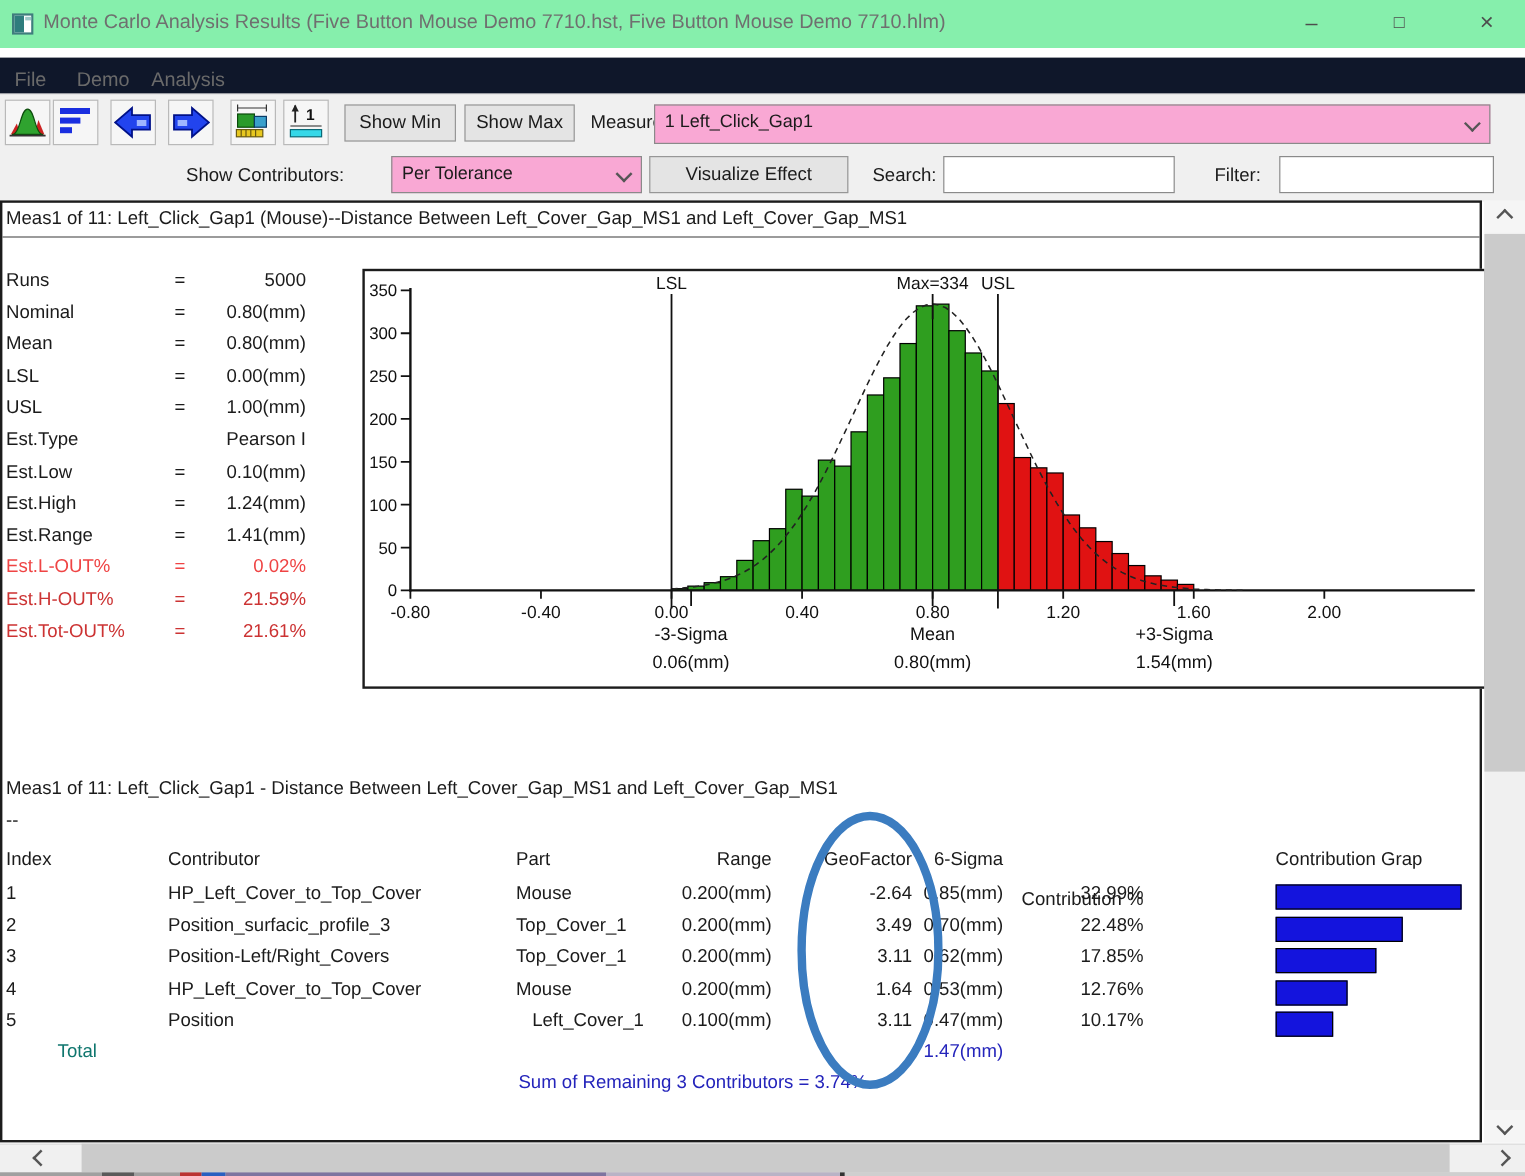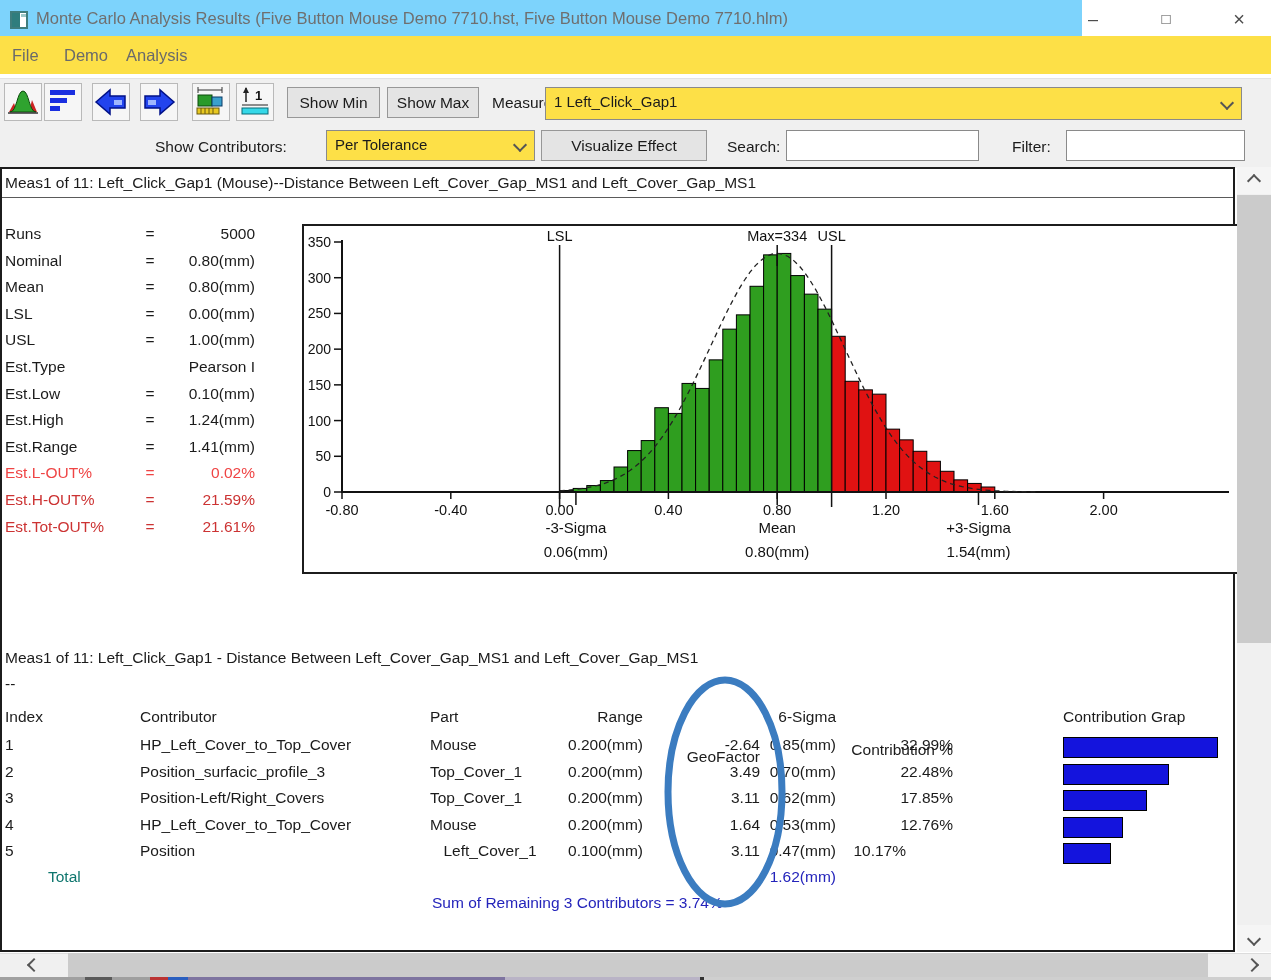--- a/index.html
+++ b/index.html
@@ -3,34 +3,34 @@
 <meta charset="utf-8">
 <style>
   html,body{margin:0;padding:0;}
   body{
     width:1271px;height:980px;position:relative;overflow:hidden;
     background:#ffffff;font-family:"Liberation Sans", sans-serif;color:#1b1b1b;
     -webkit-font-smoothing:antialiased;
   }
   .abs{position:absolute;}
   
-  .titlebar{left:0;top:0;width:1082px;height:40px;background:#7dd3fc;}
+  .titlebar{left:0;top:0;width:1271px;height:40px;background:#86efac;}
   .title-icon{left:10px;top:11px;width:18px;height:18px;}
   .title-text{left:36px;top:9px;font-size:16.5px;color:#6f6f6f;white-space:nowrap;}
   .win-btn{top:4px;width:46px;height:30px;text-align:center;line-height:30px;font-size:18px;color:#4d4d4d;cursor:default;}
   
-  .menubar{left:0;top:36px;width:1271px;height:38px;background:#fde047;}
+  .menubar{left:0;top:48px;width:1271px;height:38px;background:#0f172a;}
   .menu-item{top:0;height:38px;line-height:38px;font-size:16.5px;color:#6a6a6a;padding:0 6px;}
   
   .toolbar{left:0;top:78px;width:1271px;height:89px;background:#f0f0f0;border-top:1px solid #e3e3e3;}
   .tb-icon{width:38px;height:38px;background:#f6f6f6;border:1px solid #b9b9b9;box-sizing:border-box;display:flex;align-items:center;justify-content:center;}
   .pushbtn{height:31px;background:#e4e4e4;border:1px solid #979797;box-sizing:border-box;
     font-size:15.5px;text-align:center;color:#1b1b1b;display:flex;align-items:center;justify-content:center;}
   .tb-label{font-size:15.5px;color:#1b1b1b;white-space:nowrap;}
-  .combo{background:#fde047;border:1px solid #8a8a8a;box-sizing:border-box;font-size:15px;}
+  .combo{background:#f9a8d4;border:1px solid #8a8a8a;box-sizing:border-box;font-size:15px;}
   .combo .val{position:absolute;left:8px;top:5px;white-space:nowrap;}
   .textinput{background:#fff;border:1px solid #8a8a8a;box-sizing:border-box;font-size:15px;padding:0 6px;font-family:"Liberation Sans",sans-serif;outline:none;}
   .chev{display:inline-block;width:8px;height:8px;border-right:2px solid #555;border-bottom:2px solid #555;}
   .chev.down{transform:rotate(45deg);}
   .chev.up{transform:rotate(-135deg);}
   .chev.left{transform:rotate(135deg);}
   .chev.right{transform:rotate(-45deg);}
   
   .content-border{left:0;top:167px;width:1235px;height:785px;border:2px solid #1c1c1c;box-sizing:border-box;background:#fff;}
   .pane-header{font-size:15.5px;white-space:nowrap;}
@@ -305,21 +305,21 @@
 
 <div class="abs pane-header" style="left:5px;top:649px;">Meas1 of 11: Left_Click_Gap1 - Distance Between Left_Cover_Gap_MS1 and Left_Cover_Gap_MS1</div>
 <div class="abs pane-header" style="left:5px;top:675px;">--</div>
 
 <div class="abs" id="table" style="left:0;top:0;">
     <div class="abs trow" style="top: 708px;">
       <span class="tcell" style="left: 5px; width: 60px; text-align: left;">Index</span>
       <span class="tcell" style="left: 140px; width: 285px; text-align: left;">Contributor</span>
       <span class="tcell" style="left: 430px; width: 120px; text-align: left;">Part</span>
       <span class="tcell" style="left: 553px; width: 90px; text-align: right;">Range</span>
-      <span class="tcell" style="left: 670px; width: 90px; text-align: right; margin-top: 40px;">GeoFactor</span>
+      <span class="tcell" style="left: 670px; width: 90px; text-align: right;">GeoFactor</span>
       <span class="tcell" style="left: 746px; width: 90px; text-align: right;">6-Sigma</span>
       <span class="tcell" style="left: 843px; width: 110px; text-align: right; margin-top: 33px;">Contribution %</span>
       <span class="tcell" style="left: 1063px; width: 170px; text-align: left;">Contribution Grap</span>
     </div>
     <div class="abs trow" style="top: 736px;">
       <span class="tcell" style="left: 5px; width: 60px; text-align: left;">1</span>
       <span class="tcell" style="left: 140px; width: 285px; text-align: left;">HP_Left_Cover_to_Top_Cover</span>
       <span class="tcell" style="left: 430px; width: 120px; text-align: left;">Mouse</span>
       <span class="tcell" style="left: 553px; width: 90px; text-align: right;">0.200(mm)</span>
       <span class="tcell" style="left: 670px; width: 90px; text-align: right;">-2.64</span>
@@ -357,27 +357,27 @@
       <span class="tcell" style="left: 843px; width: 110px; text-align: right;">12.76%</span>
       <div class="contrib-bar" style="left: 1063px; width: 59.972px; background: rgb(20, 20, 221);"></div>
     </div>
     <div class="abs trow" style="top: 842.4px;">
       <span class="tcell" style="left: 5px; width: 60px; text-align: left;">5</span>
       <span class="tcell" style="left: 140px; width: 285px; text-align: left;">Position</span>
       <span class="tcell" style="left: 430px; width: 120px; text-align: center;">Left_Cover_1</span>
       <span class="tcell" style="left: 553px; width: 90px; text-align: right;">0.100(mm)</span>
       <span class="tcell" style="left: 670px; width: 90px; text-align: right;">3.11</span>
       <span class="tcell" style="left: 746px; width: 90px; text-align: right;">0.47(mm)</span>
-      <span class="tcell" style="left: 796px; width: 110px; text-align: right;">10.17%</span>
+      <span class="tcell" style="left: 843px; width: 110px; text-align: right;">10.17%</span>
       <div class="contrib-bar" style="left: 1063px; width: 47.799px; background: rgb(20, 20, 221);"></div>
     </div>
   </div>
 
 <div class="abs blue-text" style="left: 48px; top: 868px; color: #0f766e;">Total</div>
-<div class="abs blue-text" style="left: 746px; top: 868px; width: 90px; text-align: right; color: rgb(36, 36, 187);">1.62(mm)</div>
+<div class="abs blue-text" style="left: 746px; top: 868px; width: 90px; text-align: right; color: rgb(36, 36, 187);">1.47(mm)</div>
 <div class="abs blue-text" style="left: 432px; top: 894px; color: rgb(36, 36, 187);">Sum of Remaining 3 Contributors = 3.74%</div>
 
 <svg class="abs" style="left:655px;top:668px;" width="140" height="248">
   <ellipse id="hl-ellipse" cx="70" cy="124" rx="57" ry="112" fill="none" stroke="#3b7cc0" stroke-width="7"></ellipse>
 </svg>
 
 <div class="abs vscroll"></div>
 <div class="abs sbtn" style="left:1237px;top:167px;width:34px;height:27px;">
   <span class="chev up"></span>
 </div>

